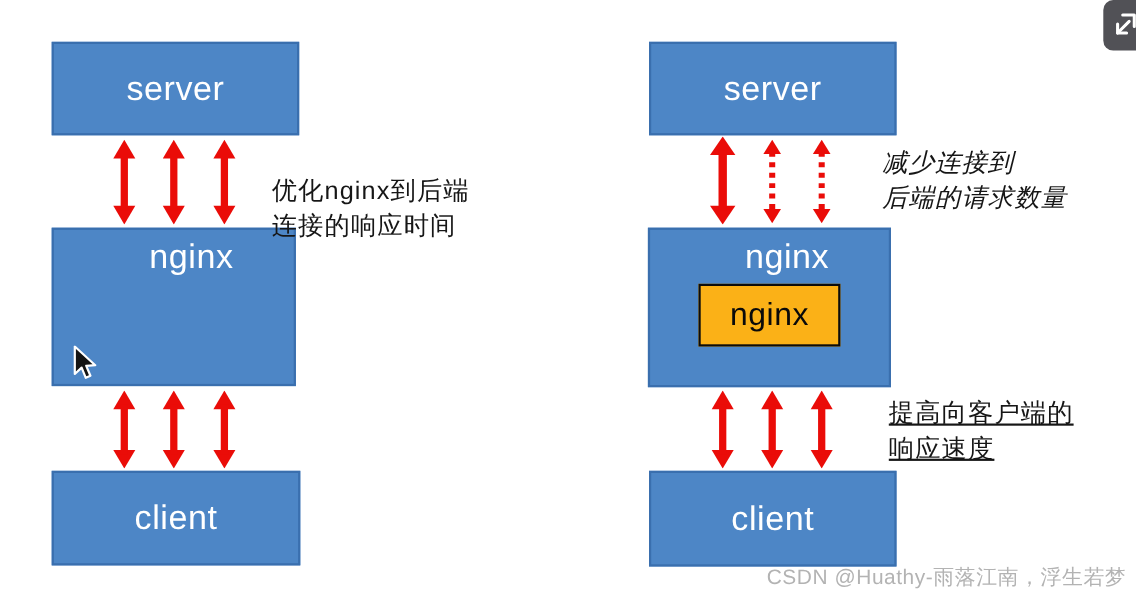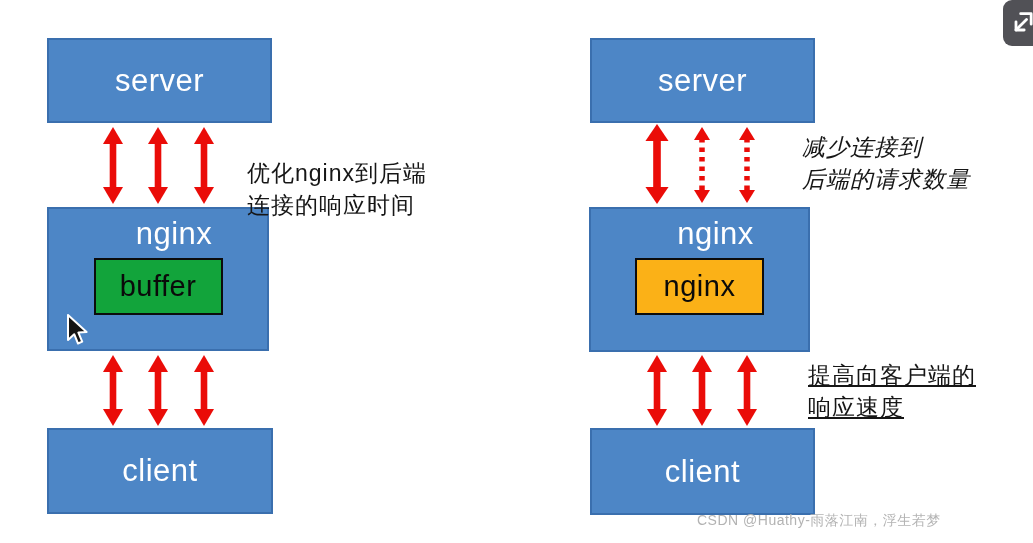--- a/index.html
+++ b/index.html
@@ -29,21 +29,21 @@
   #r-cache{background:var(--cache-orange,#fbb117);}
   .annotation{
     position:absolute;color:#161616;font-size:23px;line-height:32px;
     letter-spacing:1px;white-space:nowrap;
   }
   #ann-left{left:247px;top:131px;margin-top:26px;}
   #ann-right-top{left:802px;top:131px;font-style:italic;}
   #ann-right-bottom{left:808px;top:359px;text-decoration:underline;}
   .annotation div{display:block;}
   #watermark{
-    position:absolute;left:697px;top:512px;font-size:14px;
+    position:absolute;left:697px;top:512px;font-size:19px;
     color:var(--watermark-gray,#b3b3b3);letter-spacing:.5px;white-space:nowrap;
   }
   #corner-btn{
     position:absolute;left:1003px;top:0;width:44px;height:46px;
     background:#515156;border-radius:9px;
     display:flex;align-items:center;justify-content:flex-start;
     padding-left:6px;box-sizing:border-box;cursor:pointer;
   }
   #cursor{position:absolute;left:66px;top:314px;}
   #arrows svg{position:absolute;display:block;}
@@ -52,23 +52,20 @@
 <body>
 
 <div class="canvas">
 
   <div class="box" id="l-server">
     <span>server</span>
   </div>
 
   <div class="box" id="l-nginx">
     <div class="nginx-label">nginx</div>
-    <div class="inner" id="l-buffer">
-      <span>buffer</span>
-    </div>
   </div>
 
   <div class="box" id="l-client">
     <span>client</span>
   </div>
 
   <div class="annotation" id="ann-left">
     <div>优化nginx到后端</div>
     <div>连接的响应时间</div>
   </div>

